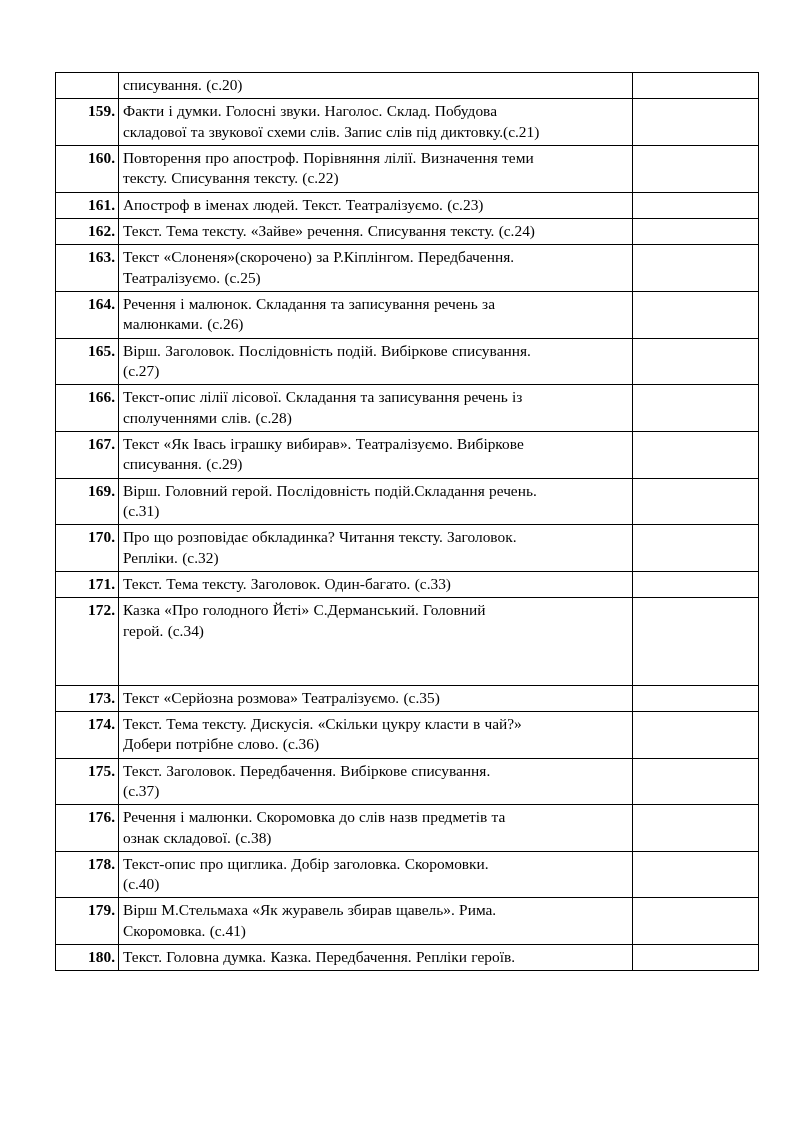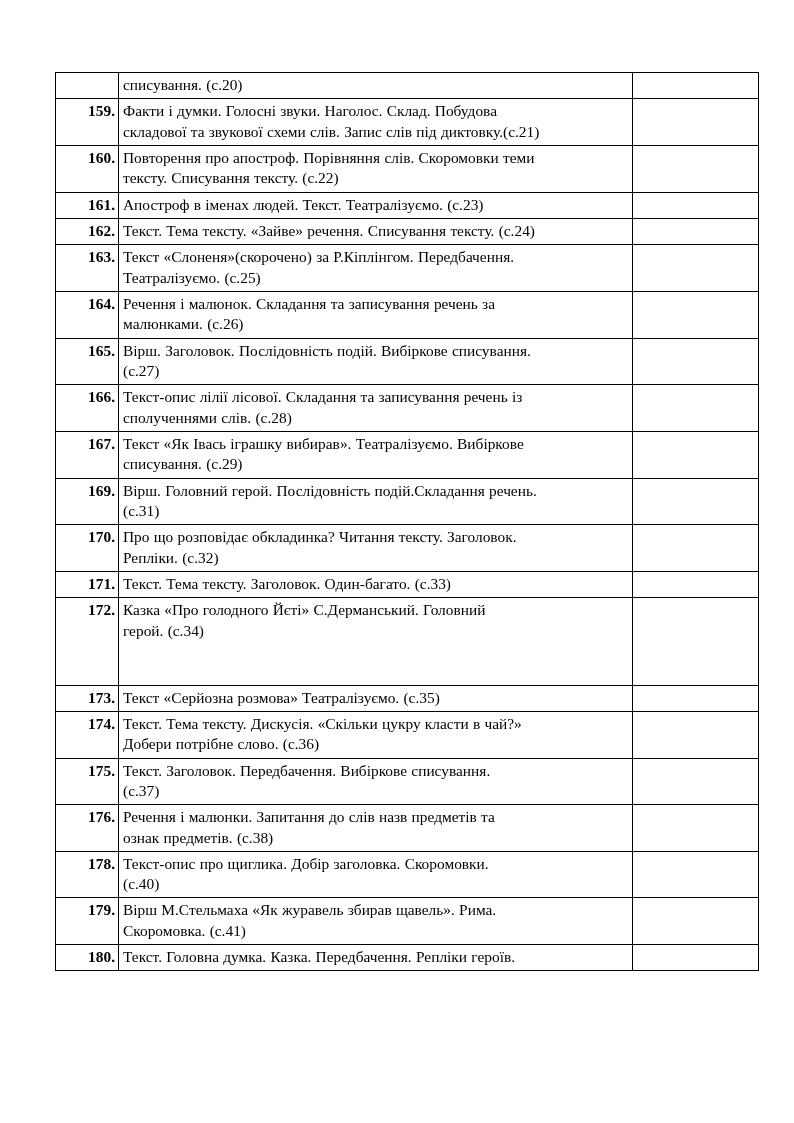--- a/index.html
+++ b/index.html
@@ -84,21 +84,21 @@
             <td class="num">159.</td>
             <td class="topic">
               <span class="line line1">Факти і думки. Голосні звуки. Наголос. Склад. Побудова</span>
               <span class="line">складової та звукової схеми слів. Запис слів під диктовку.(с.21)</span>
             </td>
             <td class="note"></td>
           </tr>
           <tr>
             <td class="num">160.</td>
             <td class="topic">
-              <span class="line line1"> Повторення про апостроф. Порівняння слів. Скоромовки теми</span>
+              <span class="line line1"> Повторення про апостроф. Порівняння лілії. Визначення теми</span>
               <span class="line">тексту. Списування тексту. (с.22)</span>
             </td>
             <td class="note"></td>
           </tr>
           <tr>
             <td class="num">161.</td>
             <td class="topic">
               <span class="line line1"> Апостроф в іменах людей. Текст. Театралізуємо. (с.23)</span>
             </td>
             <td class="note"></td>
@@ -202,22 +202,22 @@
             <td class="num">175.</td>
             <td class="topic">
               <span class="line line1">Текст. Заголовок. Передбачення. Вибіркове списування.</span>
               <span class="line">(с.37)</span>
             </td>
             <td class="note"></td>
           </tr>
           <tr>
             <td class="num">176.</td>
             <td class="topic">
-              <span class="line line1">Речення і малюнки. Запитання до слів назв предметів та</span>
-              <span class="line">ознак предметів. (с.38)</span>
+              <span class="line line1">Речення і малюнки. Скоромовка до слів назв предметів та</span>
+              <span class="line">ознак складової. (с.38)</span>
             </td>
             <td class="note"></td>
           </tr>
           <tr>
             <td class="num">178.</td>
             <td class="topic">
               <span class="line line1">Текст-опис про щиглика. Добір заголовка. Скоромовки.</span>
               <span class="line">(с.40)</span>
             </td>
             <td class="note"></td>

